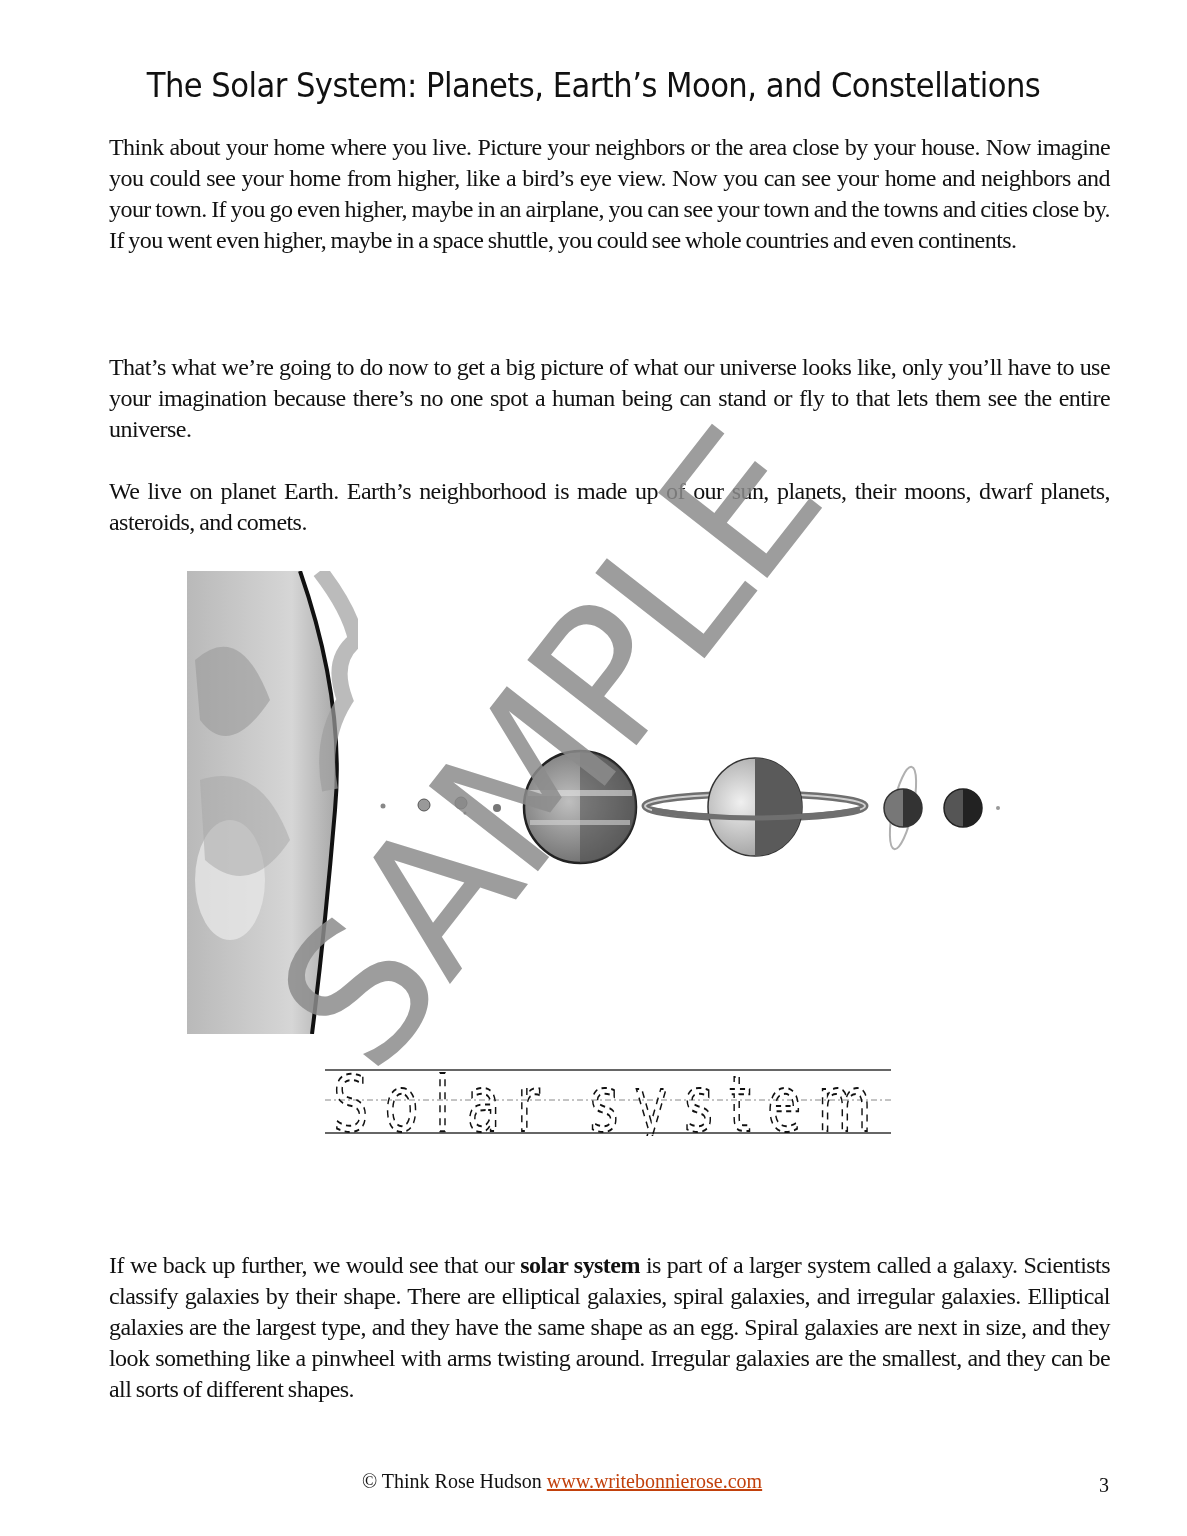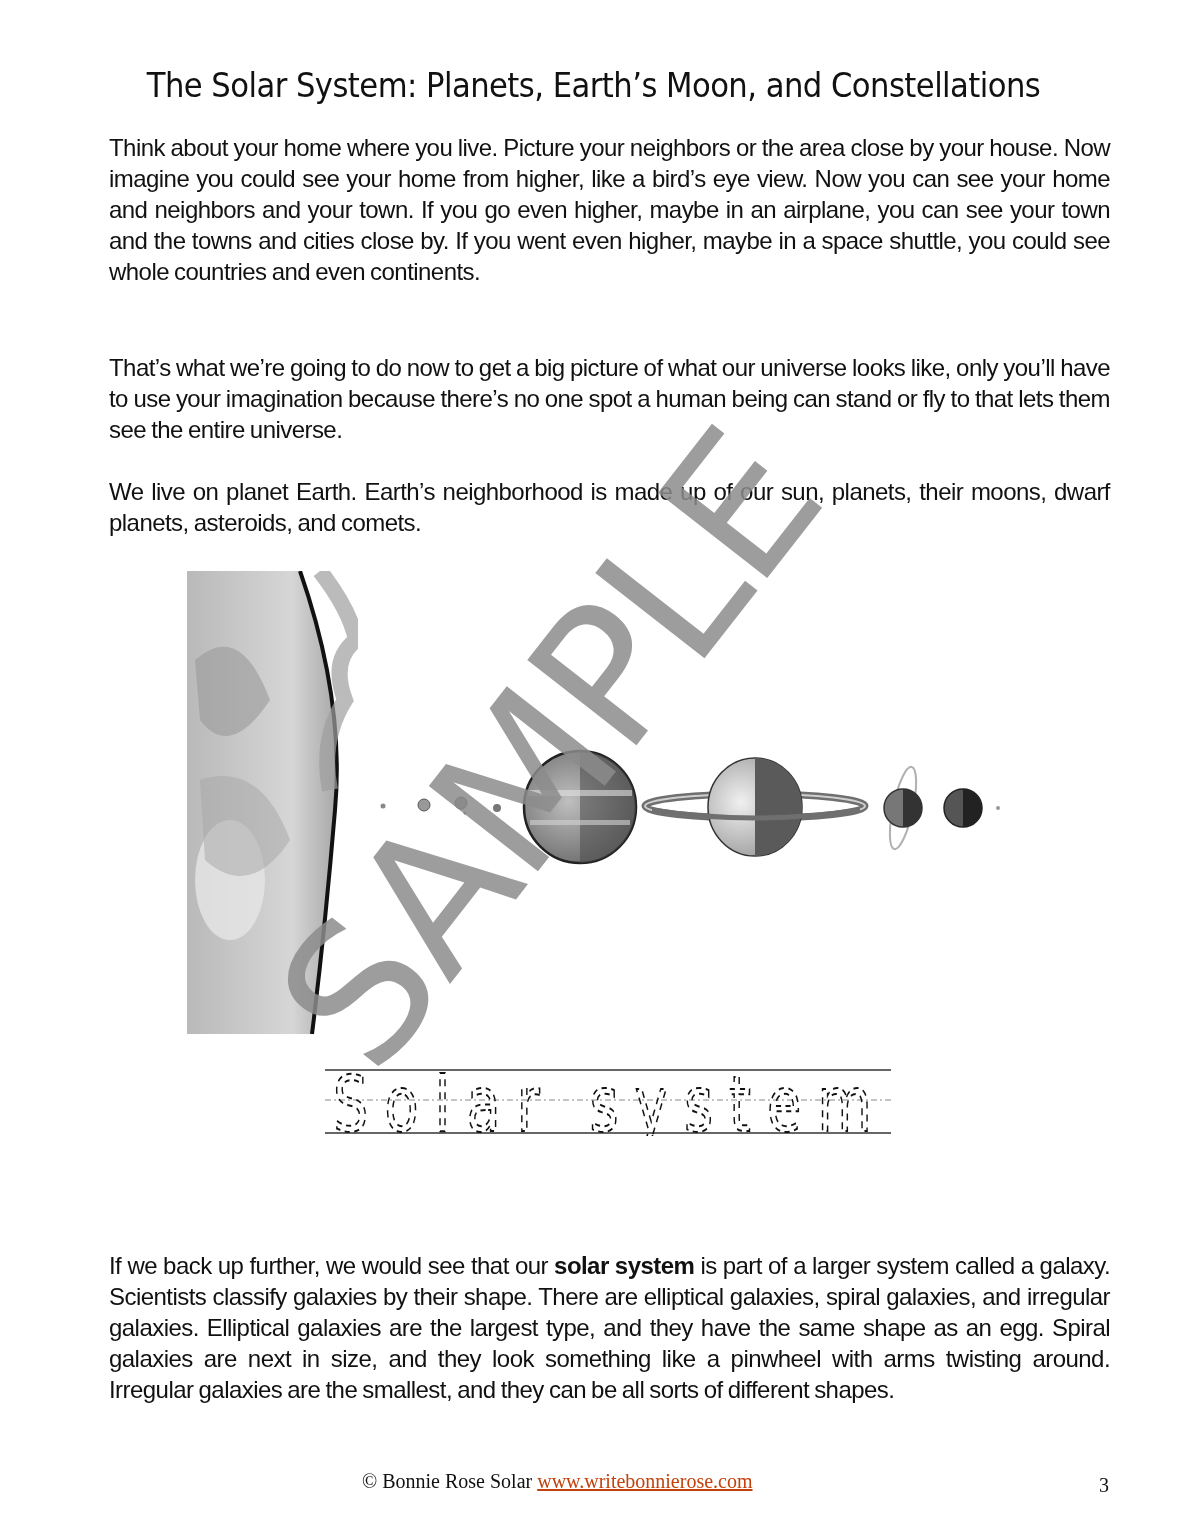--- a/index.html
+++ b/index.html
@@ -6,21 +6,21 @@
     body { width: 1187px; height: 1536px; position: relative; overflow: hidden; color: #111; }
     .page { position: absolute; inset: 0; }
     .title {
       position: absolute; left: 0; right: 0; top: 66px;
       text-align: center; font-family: "DejaVu Sans", sans-serif;
       font-size: 33px; letter-spacing: -0.6px; font-weight: normal; margin: 0;
       transform: scaleX(0.93); transform-origin: center;
     }
     .para {
       position: absolute; left: 109px; width: 1001px; margin: 0;
-      font-family: Liberation Sans, sans-serif; font-size: 24px; line-height: 31px;
+      font-family: Liberation Serif, serif; font-size: 24px; line-height: 31px;
       text-align: justify; letter-spacing: -0.55px; word-spacing: -1px;
     }
     .p1 { top: 132px; }
     .p2 { top: 352px; }
     .p3 { top: 476px; }
     .p4 { top: 1250px; }
     .para b { font-weight: bold; }
 
     .illustration { position: absolute; left: 0; top: 0; width: 1187px; height: 1536px; pointer-events: none; }
 
@@ -116,16 +116,16 @@
   <svg class="tracing" viewBox="0 0 566 68" xmlns="http://www.w3.org/2000/svg">
     <line x1="0" y1="2" x2="566" y2="2" stroke="#333" stroke-width="1.5"></line>
     <line x1="0" y1="32" x2="566" y2="32" stroke="#888" stroke-width="1" stroke-dasharray="6 3 2 3"></line>
     <line x1="0" y1="65" x2="566" y2="65" stroke="#333" stroke-width="1.5"></line>
     <text x="8" y="63" font-family="DejaVu Sans, sans-serif" font-size="76" font-weight="normal" fill="none" stroke="#111" stroke-width="2" stroke-dasharray="7 6" letter-spacing="22" textLength="555" lengthAdjust="spacingAndGlyphs">Solar system</text>
   </svg>
 
   <p class="para p4"><span>If we back up further, we would see that our </span><b>solar system</b><span> is part of a larger system called a galaxy. Scientists classify galaxies by their shape. There are elliptical galaxies, spiral galaxies, and irregular galaxies. Elliptical galaxies are the largest type, and they have the same shape as an egg. Spiral galaxies are next in size, and they look something like a pinwheel with arms twisting around. Irregular galaxies are the smallest, and they can be all sorts of different shapes.</span></p>
 
   <div class="footer">
-    <span class="credit"><span>© Bonnie Rose Solar </span><a href="www.writebonnierose.com">www.writebonnierose.com</a></span>
+    <span class="credit"><span>© Think Rose Hudson </span><a href="www.writebonnierose.com">www.writebonnierose.com</a></span>
     <span class="pagenum">3</span>
   </div>
 </div>
 
 </body></html>

